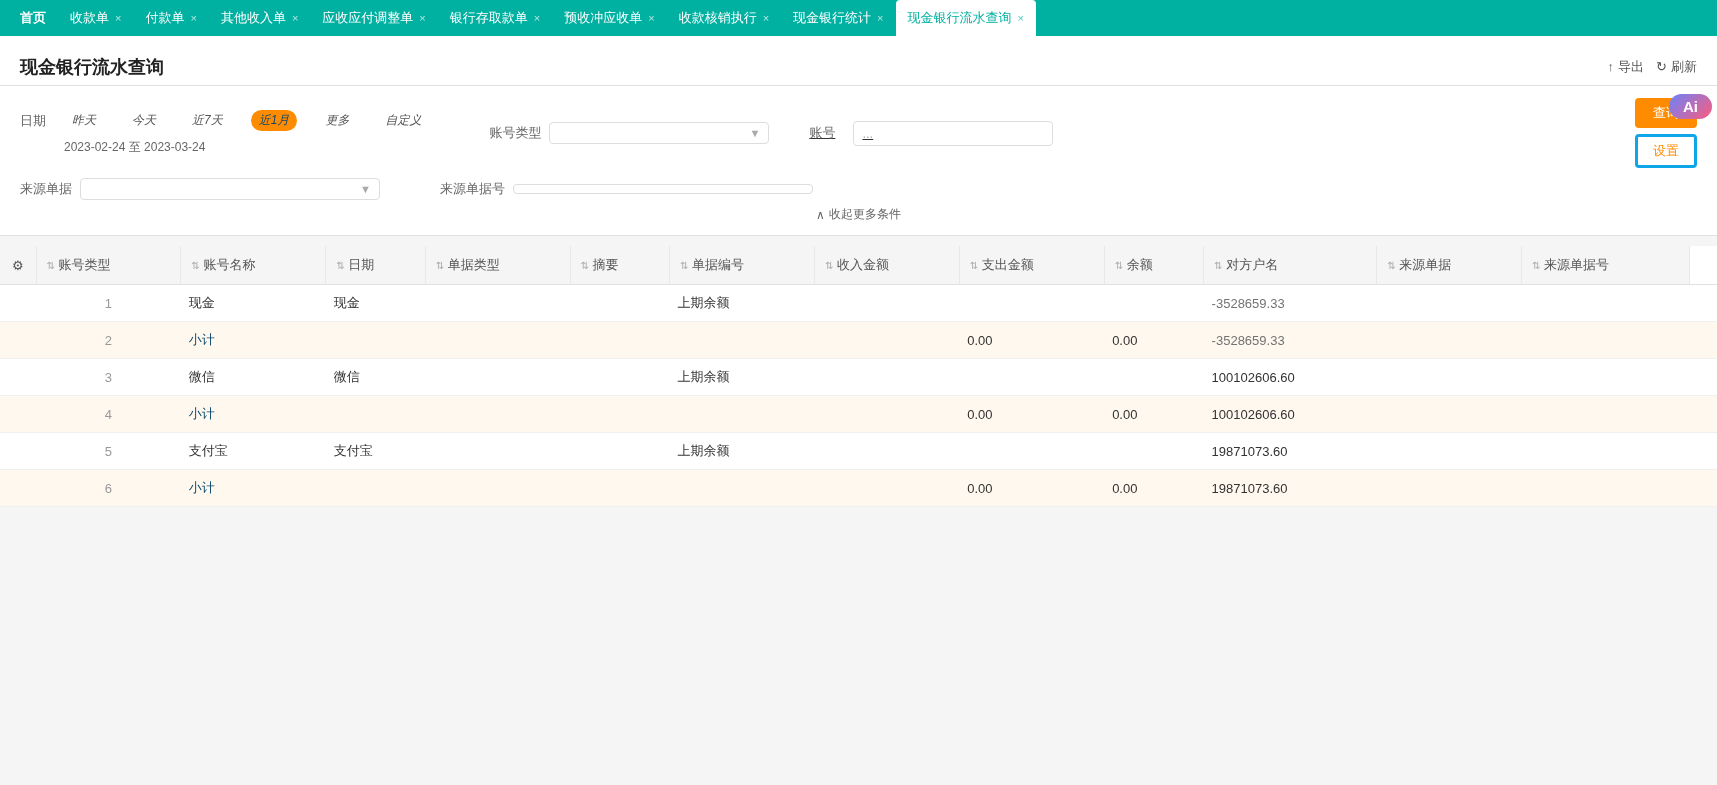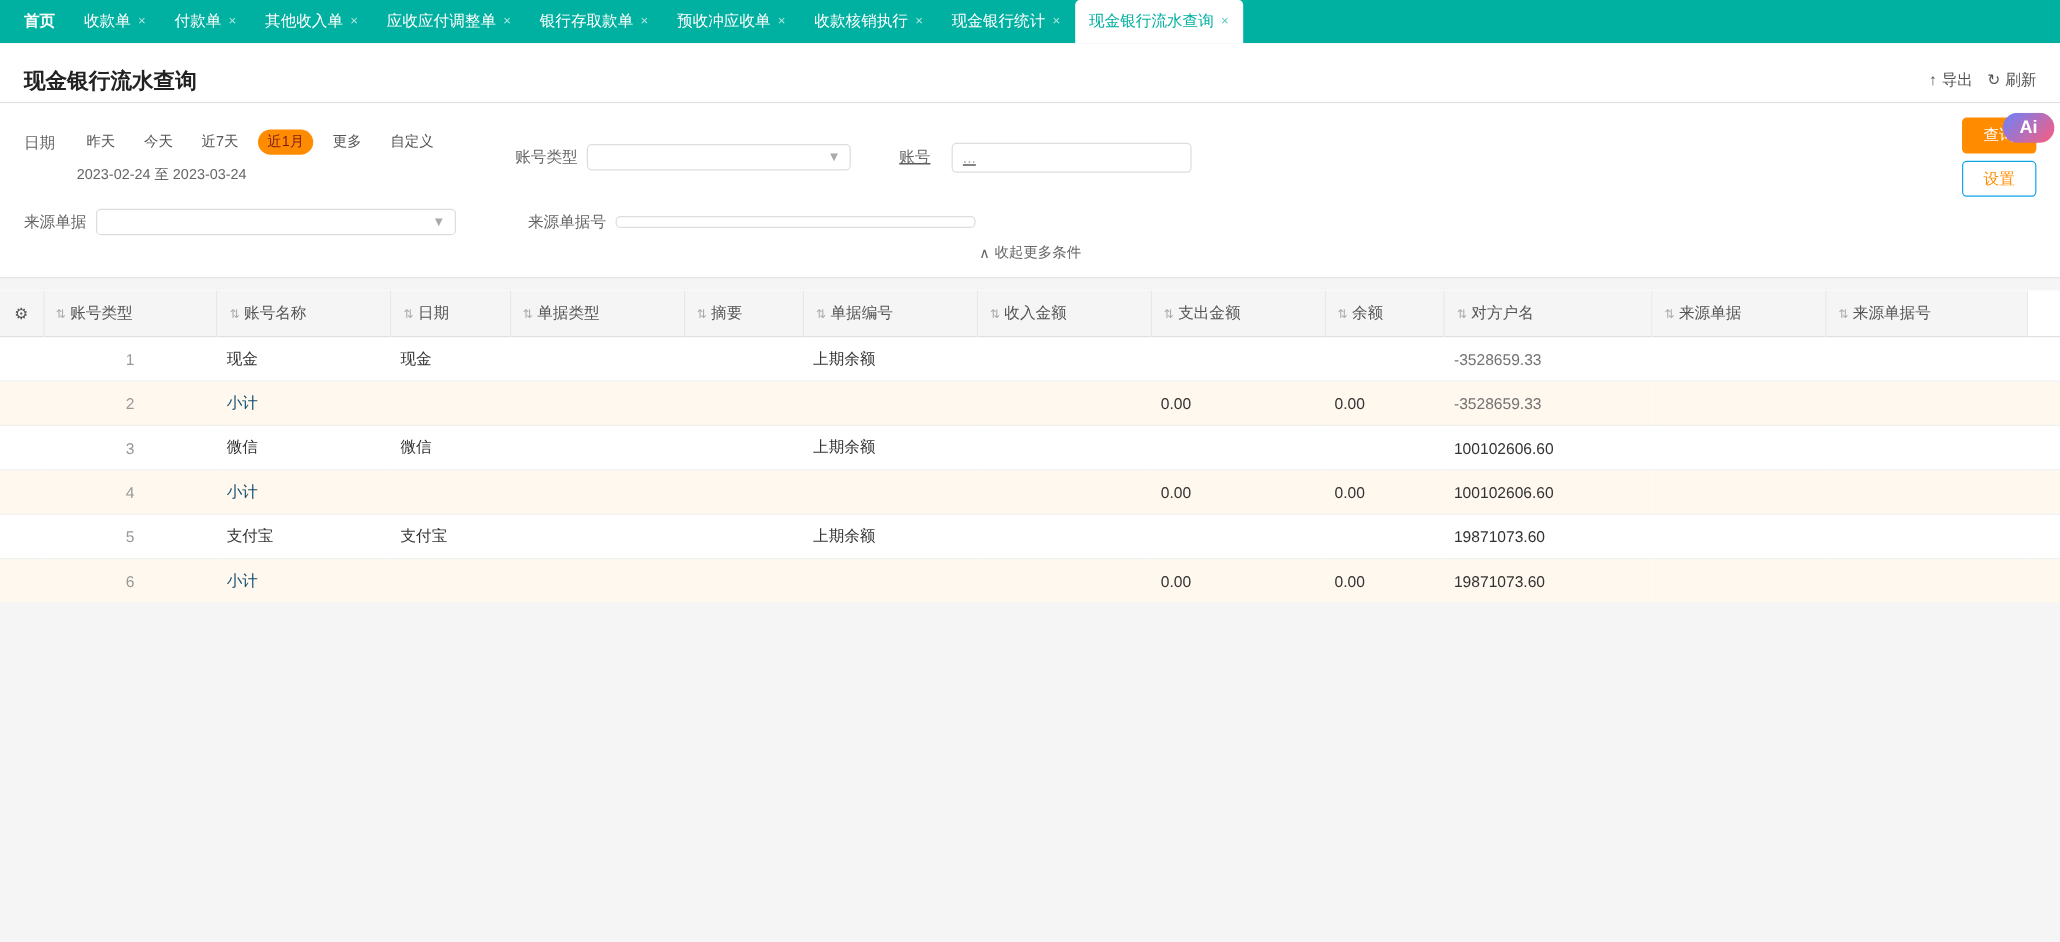--- a/index.html
+++ b/index.html
@@ -78,32 +78,33 @@
       margin-bottom: 10px;
     }
     .filter-label {
       color: #666;
       white-space: nowrap;
       min-width: 36px;
     }
     .filter-date-options {
       display: flex;
       align-items: center;
-      gap: 8px;
+      gap: 20px;
+      font-style: italic;
     }
     .date-opt {
       padding: 2px 8px;
       border-radius: 12px;
       cursor: pointer;
       color: #555;
       font-size: 12px;
     }
     .date-opt.active {
       background: #ff8c00;
-      color: #7f1d1d;
+      color: #0c4a6e;
     }
     .date-range {
       color: #666;
       font-size: 12px;
       margin-top: 4px;
     }
     .filter-select {
       display: flex;
       align-items: center;
       border: 1px solid #ddd;
@@ -127,21 +128,21 @@
       color: #fff;
       border: none;
       border-radius: 4px;
       padding: 6px 18px;
       cursor: pointer;
       font-size: 13px;
     }
     .btn-settings {
       background: #fff;
       color: #ff8c00;
-      border: 1px solid #0ea5e9;
+      border: 3px solid #0ea5e9;
       border-radius: 4px;
       padding: 5px 14px;
       cursor: pointer;
       font-size: 13px;
     }
     .filter-collapse {
       display: flex;
       align-items: center;
       justify-content: center;
       color: #666;

